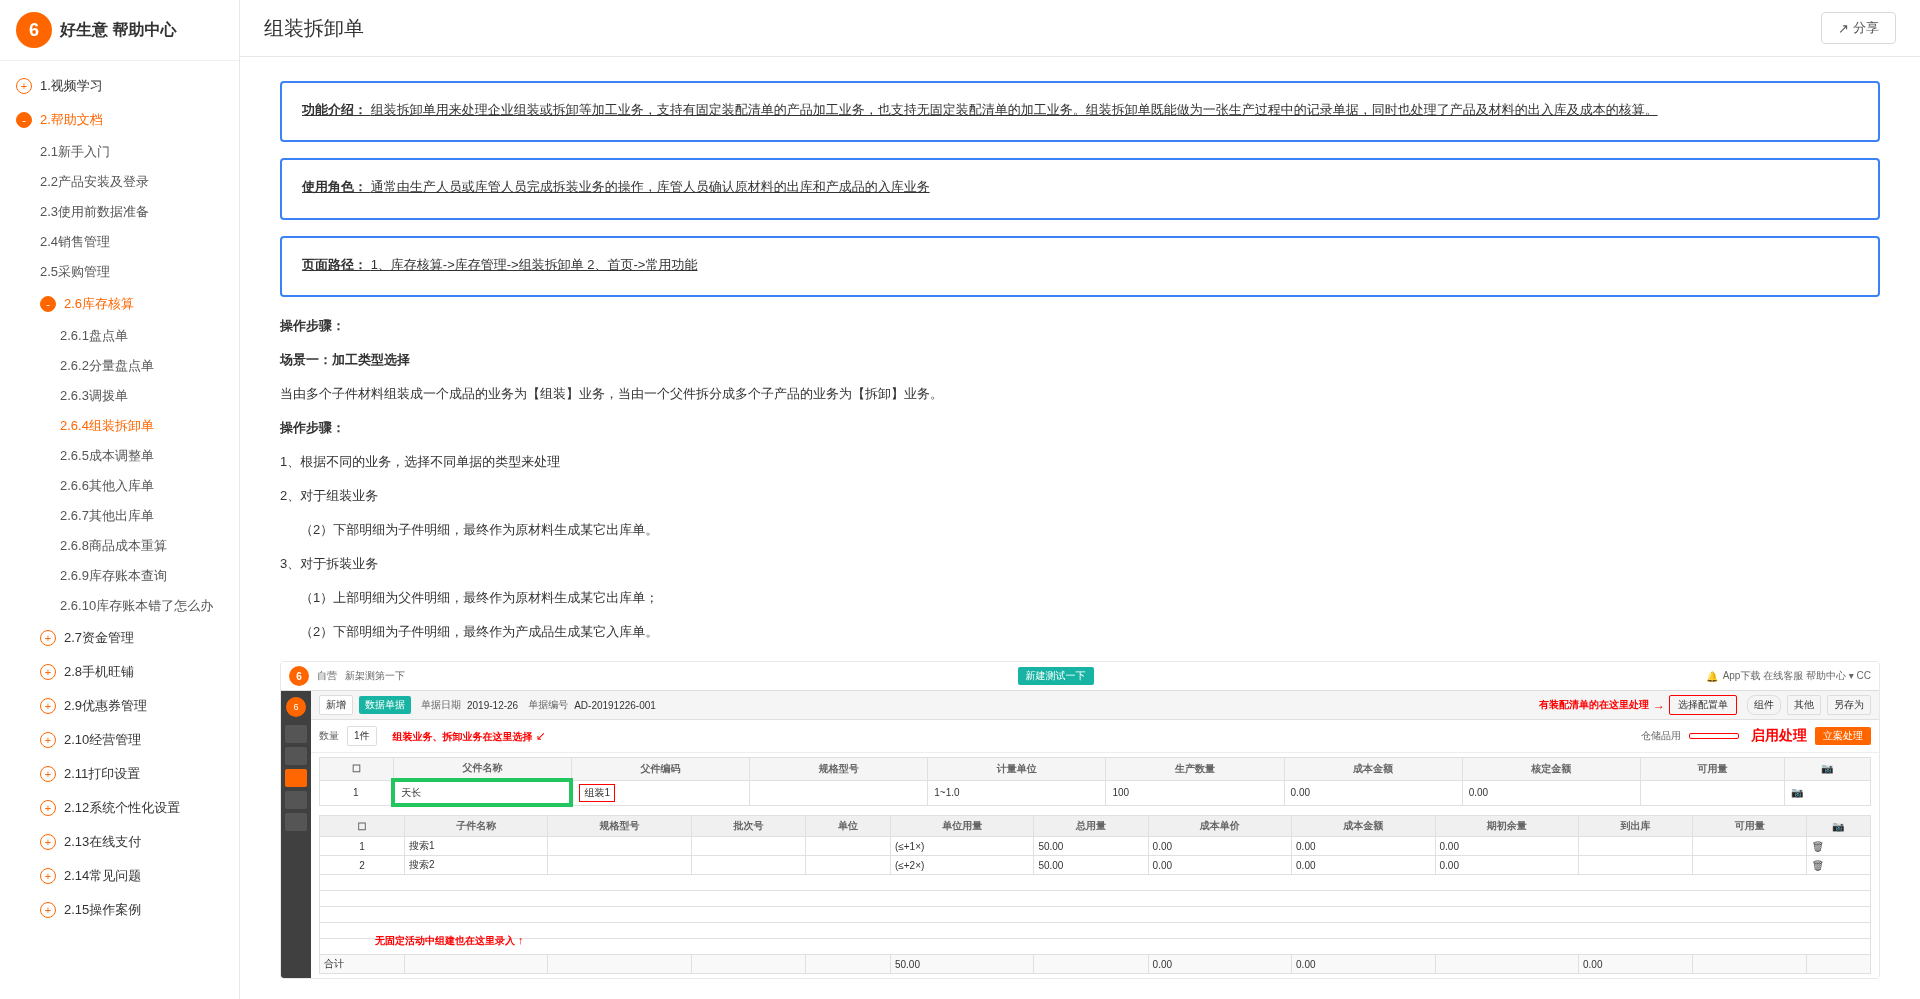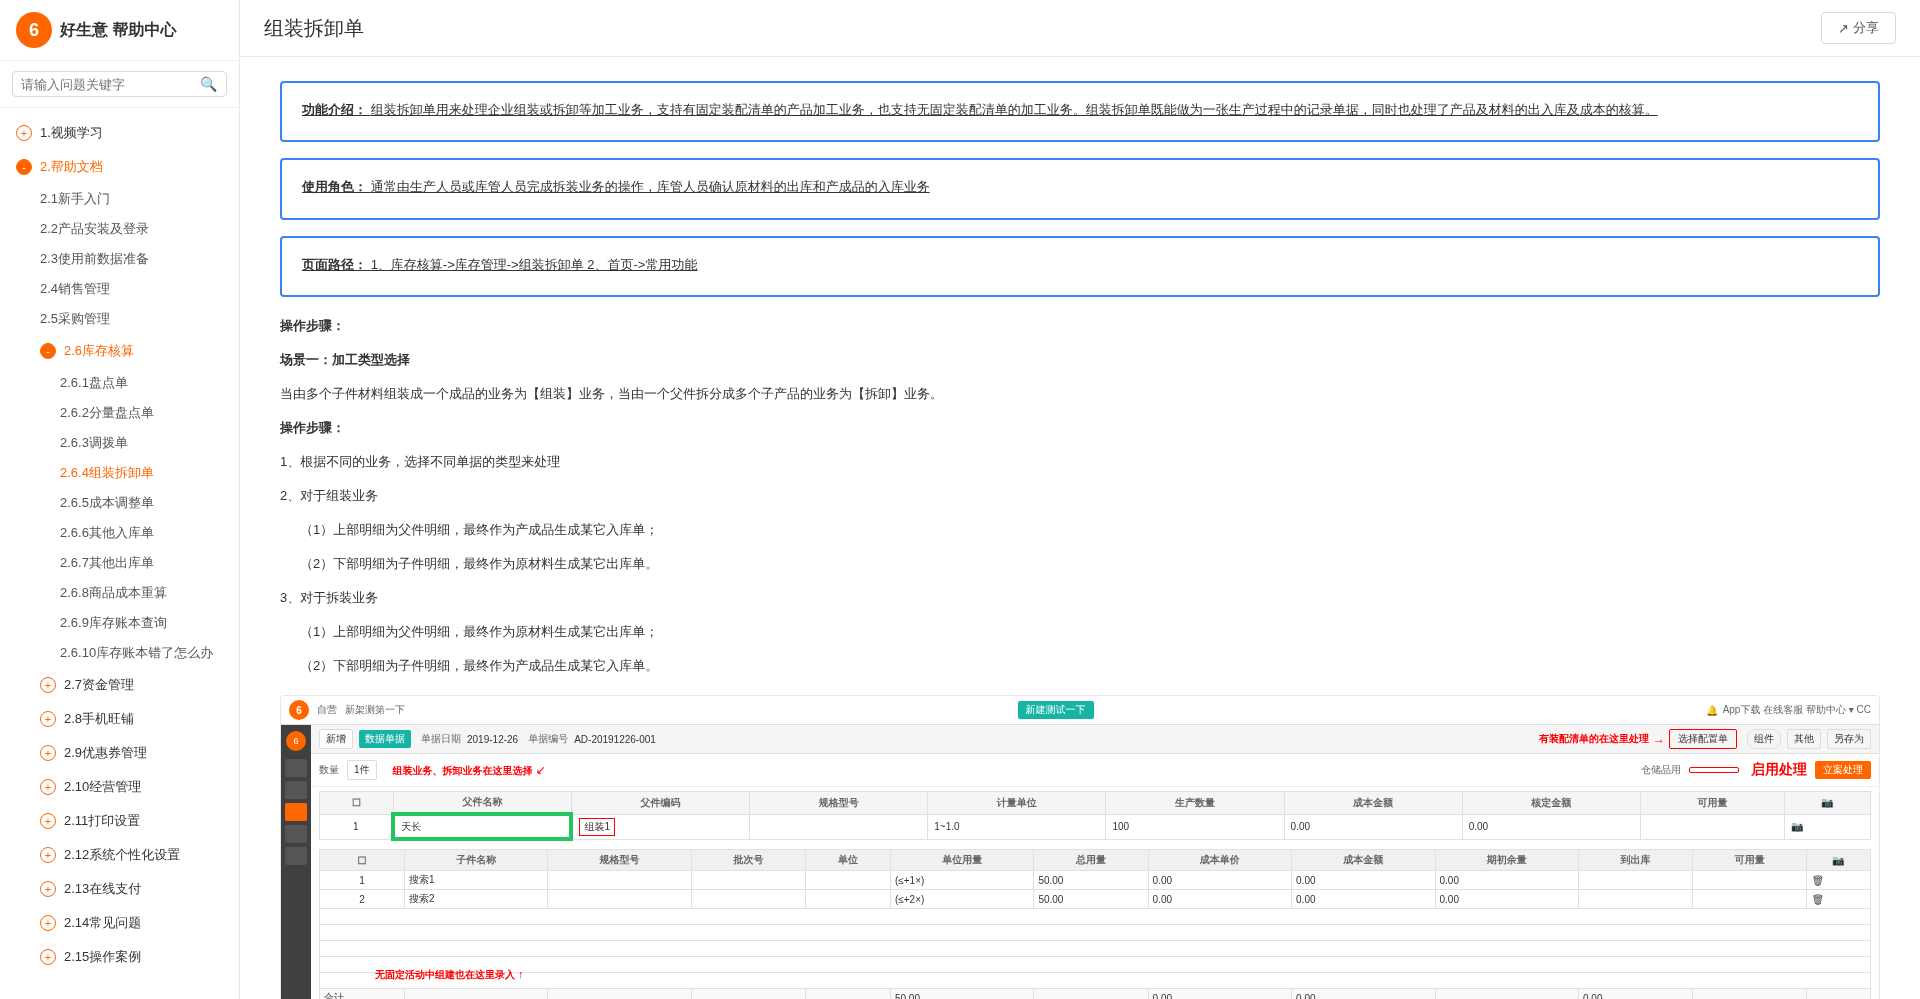--- a/index.html
+++ b/index.html
@@ -195,26 +195,20 @@
   </style>
 </head>
 <body>
 
 <div class="sidebar">
   <div class="logo-area">
     <div class="logo-circle">
       <span>6</span>
     </div>
     <span class="logo-text">好生意 帮助中心</span>
-  </div>
-  <div class="search-area">
-    <div class="search-box">
-      <input type="text" placeholder="请输入问题关键字" style="">
-      <span class="search-icon-btn">🔍</span>
-    </div>
   </div>
   <div class="nav-area">
 
     <div class="nav-item">
       <div class="plus-icon">
           <span>+</span>
         </div>
       <span>1.视频学习</span>
     </div>
 
@@ -345,21 +339,20 @@
       <div class="step-text bold">操作步骤：</div>
       <div class="step-text bold" style="margin-top:8px;">
         <span>场景一：加工类型选择</span>
       </div>
       <div class="step-text">
         <span>当由多个子件材料组装成一个成品的业务为【组装】业务，当由一个父件拆分成多个子产品的业务为【拆卸】业务。</span>
       </div>
       <div class="step-text bold">操作步骤：</div>
       <div class="step-text">1、根据不同的业务，选择不同单据的类型来处理</div>
       <div class="step-text">2、对于组装业务</div>
-      <div class="step-text indent-1">（1）上部明细为父件明细，最终作为产成品生成某它入库单；</div>
       <div class="step-text indent-1">（2）下部明细为子件明细，最终作为原材料生成某它出库单。</div>
       <div class="step-text">3、对于拆装业务</div>
       <div class="step-text indent-1">（1）上部明细为父件明细，最终作为原材料生成某它出库单；</div>
       <div class="step-text indent-1">（2）下部明细为子件明细，最终作为产成品生成某它入库单。</div>
     </div>
 
     <div class="screenshot-container">
       <div class="mock-screenshot" style="position:relative;">
 
         <div style="background:#fff; border-bottom:1px solid #ddd; padding:4px 8px; display:flex; align-items:center; gap:8px;">

